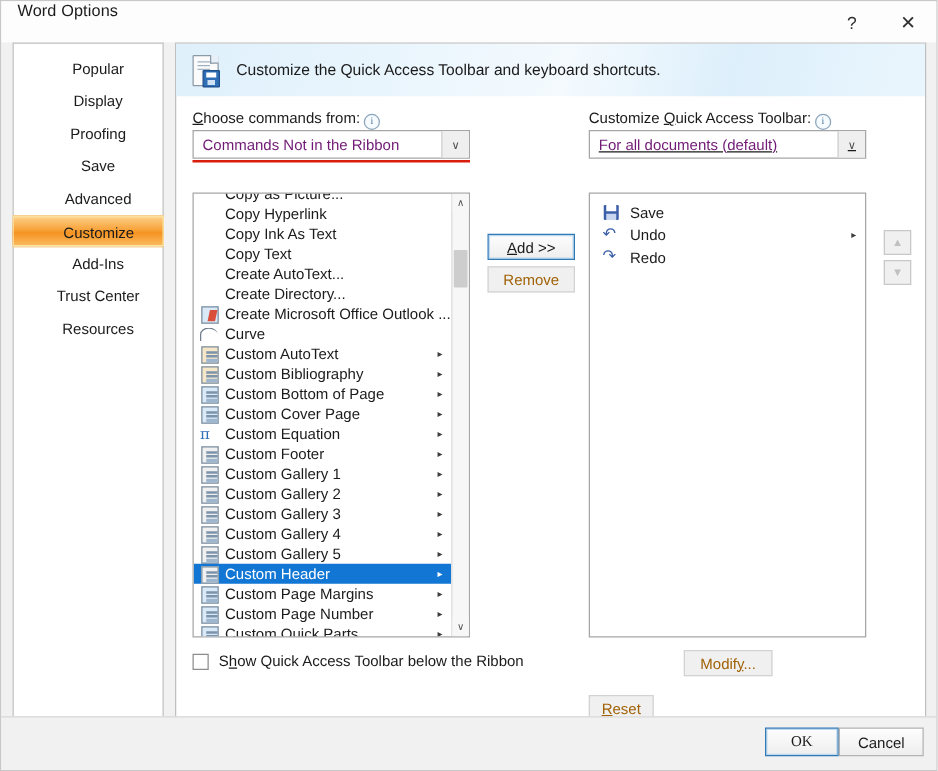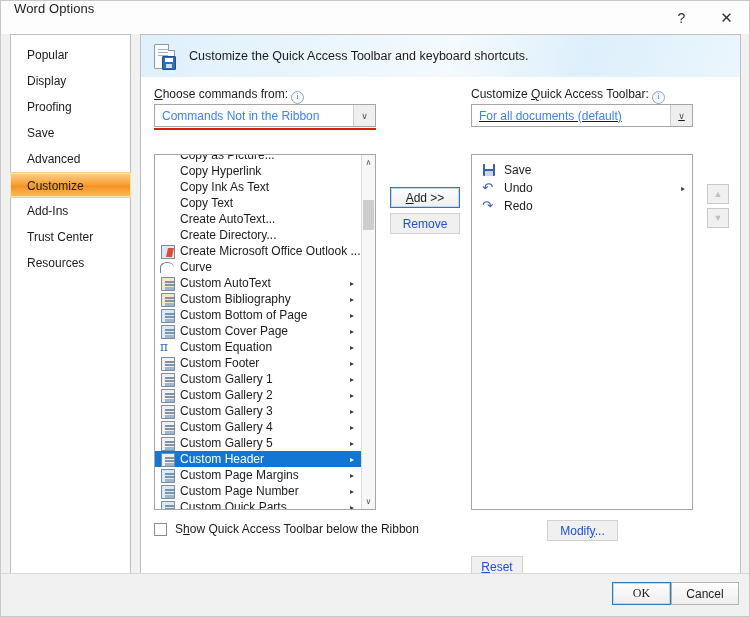--- a/index.html
+++ b/index.html
@@ -42,21 +42,21 @@
     background:#f1f1f1;
     padding:0;
   }
   .left-pane{
     position:absolute;left:9px;top:0px;width:121px;height:541px;
     background:#ffffff;border:1px solid #bfbfbf;box-sizing:border-box;
     padding-top:7px;
   }
   .nav-item{
     height:26px;line-height:26px;padding-left:16px;
-    font-size:12px;color:#1b1b1b;box-sizing:border-box;
+    font-size:12px;color:#1b1b1b;box-sizing:border-box;text-align:center;
   }
   .nav-item.selected{
     background:linear-gradient(to bottom,#ffd municipal,#f9a22b);
     background:linear-gradient(to bottom,#fdd08a 0%,#f8a33a 45%,#f59321 55%,#fbbc63 100%);
     border-top:1px solid #f5cf8f;border-bottom:1px solid #f5cf8f;
     box-shadow:0 0 0 1px #fbe6a5 inset;
     margin-left:-1px;margin-right:-1px;padding-left:17px;
     color:#1b1b1b;
   }
   .right-pane{
@@ -103,21 +103,21 @@
   .u{text-decoration:underline;}
   .info-i{
     display:inline-block;width:11px;height:11px;border:1px solid #8aa4bb;border-radius:50%;
     font-size:8px;line-height:10px;text-align:center;color:#4a7296;
     vertical-align:-1px;margin-left:3px;background:#f6fbff;font-family:"Liberation Serif",serif;
   }
   .combo{
     height:23px;border:1px solid #a6a6a6;background:#ffffff;box-sizing:border-box;
     display:flex;align-items:center;position:relative;
   }
-  .combo .val{padding-left:7px;font-size:12px;color:#3b82f6;flex:1 1 auto;}
+  .combo .val{padding-left:7px;font-size:12px;color:#701a75;flex:1 1 auto;}
   .combo .arrow{
     width:21px;height:21px;margin-right:0px;background:#efefef;
     border-left:1px solid #cfcfcf;
     display:flex;align-items:center;justify-content:center;
     color:#4d4d4d;font-size:9px;
   }
   .redline{position:absolute;background:#d91d0c;height:2px;}
   .listbox{
     position:absolute;background:#ffffff;border:1px solid #a6a6a6;box-sizing:border-box;
     overflow:hidden;
@@ -159,21 +159,21 @@
   .sb-thumb{
     position:absolute;left:1px;width:11px;background:#cdcdcd;border-radius:1px;
   }
   .btn{
     border:1px solid #b4b4b4;background:linear-gradient(to bottom,#fdfdfd,#eeeeee);
     font-size:12px;color:#1b1b1b;box-sizing:border-box;
     display:flex;align-items:center;justify-content:center;
     font-family:"Liberation Sans",sans-serif;
   }
   .btn.focus{border:1px solid #3079b5;box-shadow:0 0 0 1px #bcd9f0 inset;}
-  .btn.disabled{color:#1d4ed8;background:#f0f0f0;border:1px solid #d2d2d2;align-items:center;}
+  .btn.disabled{color:#a16207;background:#f0f0f0;border:1px solid #d2d2d2;align-items:center;}
   .sqbtn{
     border:1px solid #c8c8c8;background:#f0f0f0;
     display:flex;align-items:center;justify-content:center;color:#c0c0c0;font-size:9px;
     box-sizing:border-box;
   }
   .checkbox{
     width:13px;height:13px;border:1px solid #8d8d8d;background:#ffffff;box-sizing:border-box;
     display:inline-block;vertical-align:-2px;
   }
   .footer{

